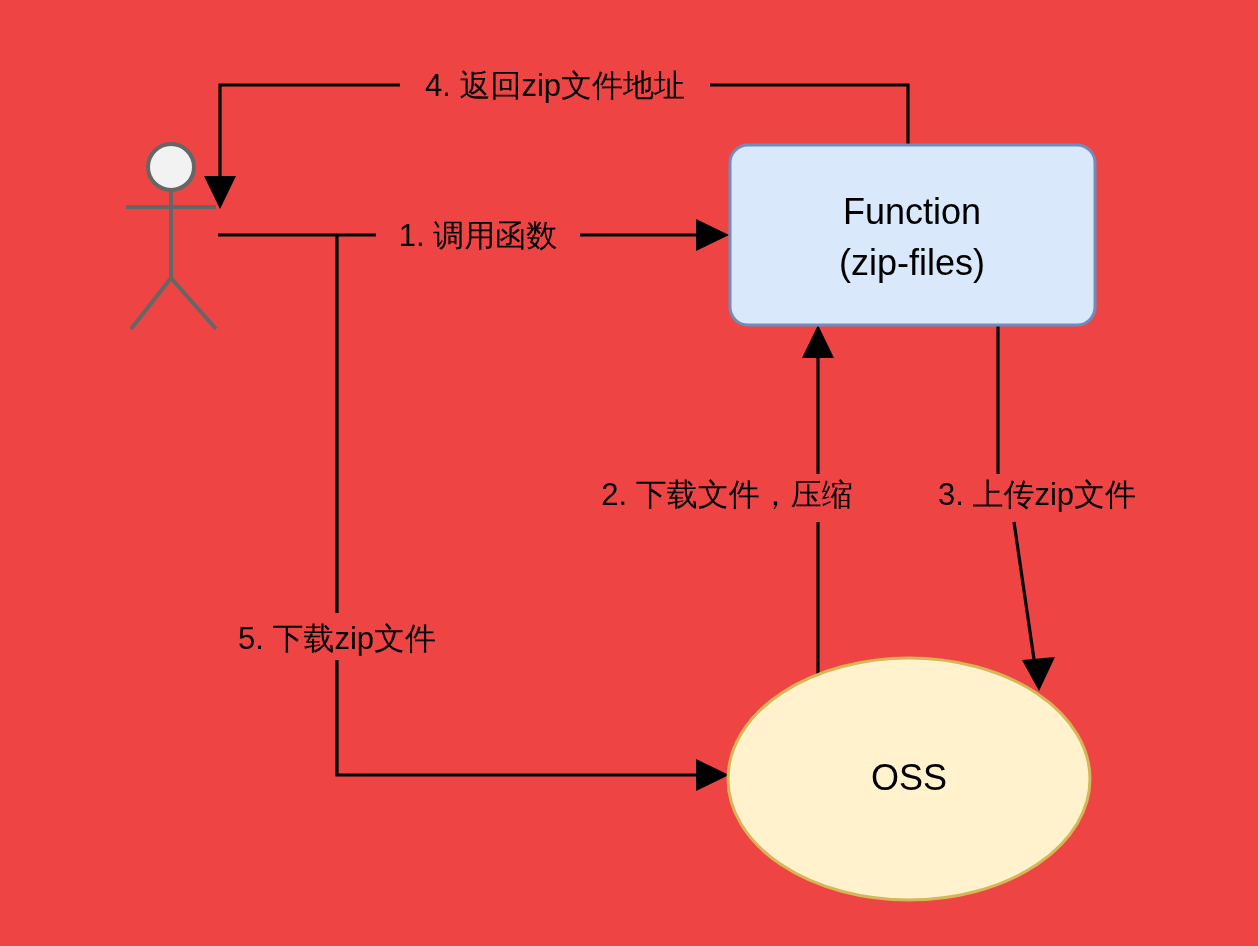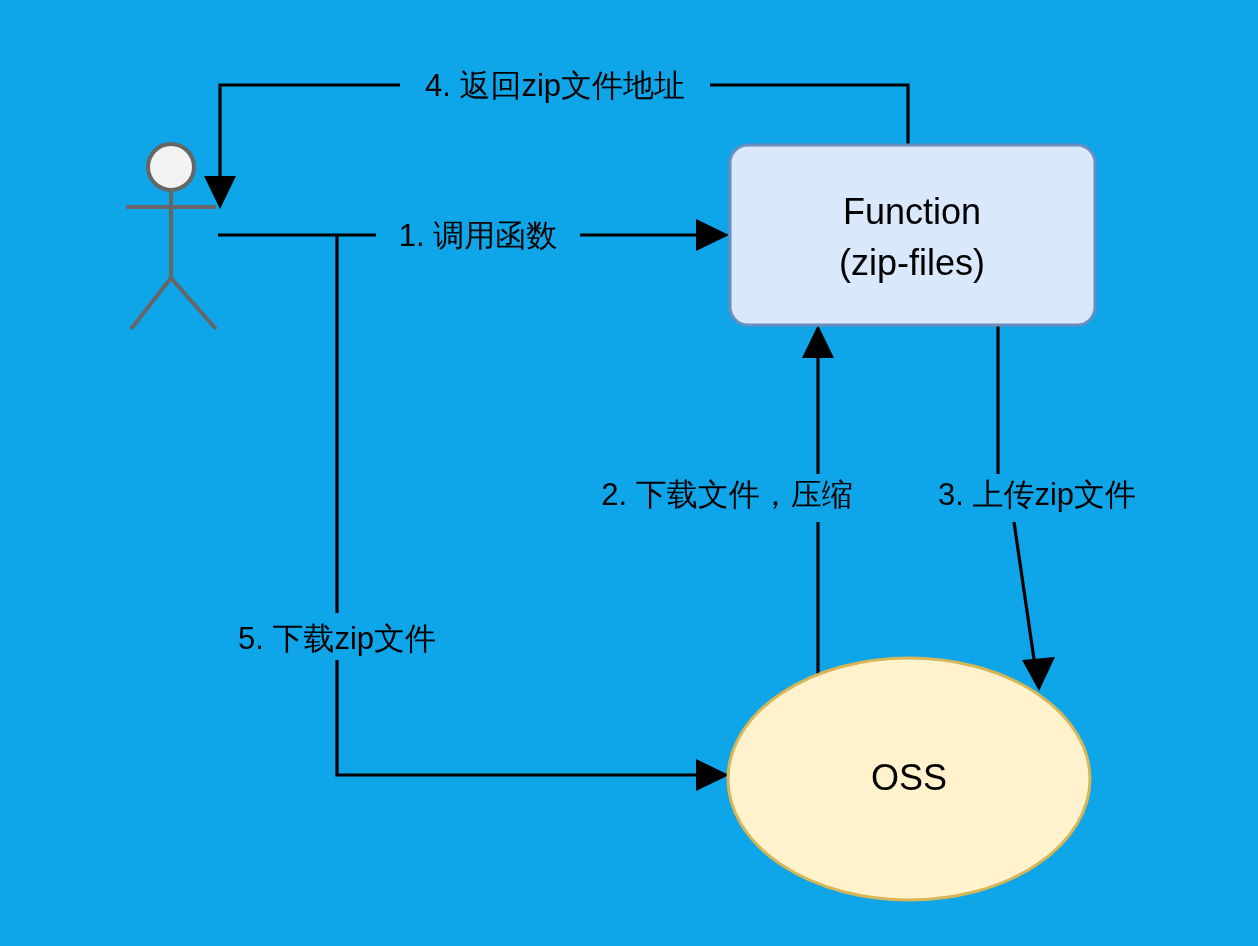--- a/index.html
+++ b/index.html
@@ -8,21 +8,21 @@
     padding: 0;
     background: #ffffff;
   }
   body {
     font-family: "Liberation Sans", "DejaVu Sans", sans-serif;
   }
   #canvas {
     position: relative;
     width: 1258px;
     height: 946px;
-    background: #0ea5e9;
+    background: #ef4444;
     overflow: hidden;
   }
   #diagram-svg {
     position: absolute;
     left: 0;
     top: 0;
     width: 1258px;
     height: 946px;
     display: block;
   }

